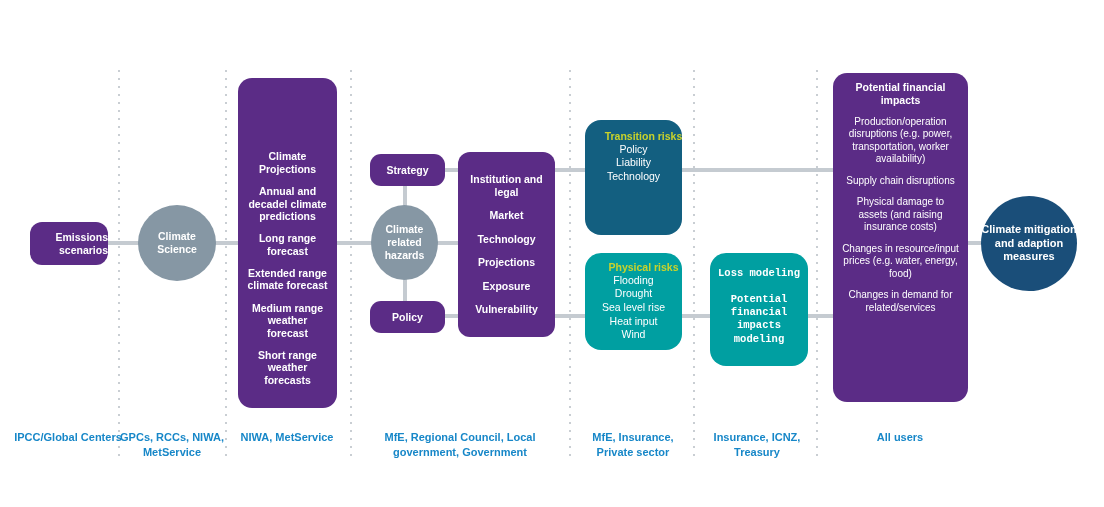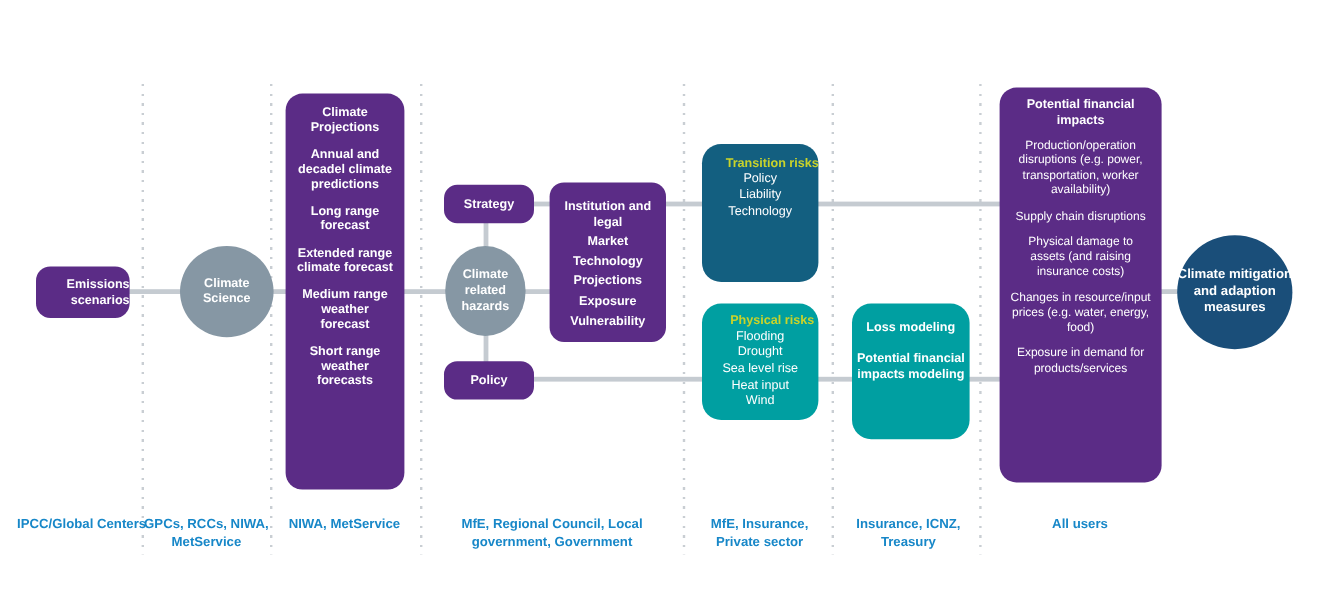--- a/index.html
+++ b/index.html
@@ -22,32 +22,32 @@
   }
   .pill{background:var(--purple,#5b2c86);border-radius:12px;font-weight:700;font-size:10.5px;line-height:1.2;text-align:right;}
   .bigpurple{background:var(--purple,#5b2c86);border-radius:14px;}
   .circle{border-radius:50%;font-weight:700;font-size:10.5px;line-height:1.22;}
   .circle.slate{background:var(--slate,#8697a4);}
   .circle.navy{background:var(--navy,#1a4e79);font-size:11px;}
   .darkteal{background:var(--darkteal,#135f80);border-radius:16px;justify-content:flex-start;padding-top:10px;}
   .teal{background:var(--teal,#009fa1);border-radius:16px;justify-content:flex-start;padding-top:8px;}
   .stack{display:flex;flex-direction:column;width:100%;}
   
-  .forecasts{padding:10px 9px;justify-content:flex-start;}
+  .forecasts{padding:22px 9px;justify-content:flex-end;}
   .forecasts .stack{gap:10px;}
   .forecasts .stack-item{font-weight:700;font-size:10.5px;line-height:1.18;}
   
   .riskcats{padding:12px 5px;}
   .riskcats .stack{height:100%;justify-content:space-evenly;gap:0;}
   .riskcats .stack-item{font-weight:700;font-size:10.5px;line-height:1.2;padding:2px 0;}
   
   .risktitle{font-weight:700;font-size:10.5px;line-height:1.22;color:var(--yellow,#c9d32a);width:100%;margin-left:20px;}
   .risklist .stack-item{font-weight:400;font-size:10.5px;line-height:1.3;}
   
-  .loss{padding-top:14px;}
+  .loss{padding-top:14px;font-family:Liberation Mono, monospace;}
   .loss .stack{gap:13px;}
   .loss .stack-item{font-weight:700;font-size:10.5px;line-height:1.25;}
   
   .impacts{padding:8px 9px;justify-content:flex-start;}
   .impacts-title{font-weight:700;font-size:10.5px;line-height:1.22;margin-bottom:9px;}
   .impacts .stack{gap:9px;}
   .impacts .stack-item{font-weight:400;font-size:10px;line-height:1.25;}
   
   .stakeholder{
     position:absolute;top:430px;z-index:2;text-align:center;
@@ -67,40 +67,40 @@
   <div class="dotline" style="left:816px"></div>
 
   <div class="hline" style="left:104px;top:241px;width:360px"></div>
   <div class="hline" style="left:962px;top:241px;width:26px"></div>
   <div class="hline" style="left:441px;top:168px;width:396px"></div>
   <div class="hline" style="left:441px;top:314px;width:396px"></div>
   <div class="vline" style="left:403px;top:182px;height:126px"></div>
 
   <div class="node pill" style="left:30px;top:222px;width:78px;height:43px">Emissions scenarios</div>
 
-  <div class="node circle slate" style="left:150px;top:205px;width:78px;height:76px">Climate Science</div>
+  <div class="node circle slate" style="left:138px;top:205px;width:78px;height:76px">Climate Science</div>
 
   <div class="node bigpurple forecasts" style="left:238px;top:78px;width:99px;height:330px">
     <div class="stack">
         <div class="stack-item">Climate Projections</div>
         <div class="stack-item">Annual and decadel climate predictions</div>
         <div class="stack-item">Long range forecast</div>
         <div class="stack-item">Extended range climate forecast</div>
         <div class="stack-item">Medium range weather forecast</div>
         <div class="stack-item">Short range weather forecasts</div>
       </div>
   </div>
 
   <div class="node pill" style="left:370px;top:154px;width:75px;height:32px;border-radius:11px">Strategy</div>
 
   <div class="node circle slate" style="left:371px;top:205px;width:67px;height:75px">Climate related hazards</div>
 
   <div class="node pill" style="left:370px;top:301px;width:75px;height:32px;border-radius:11px">Policy</div>
 
-  <div class="node bigpurple riskcats" style="left:458px;top:152px;width:97px;height:133px;border-radius:12px">
+  <div class="node bigpurple riskcats" style="left:458px;top:152px;width:97px;height:185px;border-radius:12px">
     <div class="stack">
         <div class="stack-item">Institution and legal</div>
         <div class="stack-item">Market</div>
         <div class="stack-item">Technology</div>
         <div class="stack-item">Projections</div>
         <div class="stack-item">Exposure</div>
         <div class="stack-item">Vulnerability</div>
       </div>
   </div>
 
@@ -131,21 +131,21 @@
       </div>
   </div>
 
   <div class="node bigpurple impacts" style="left:833px;top:73px;width:135px;height:329px">
     <div class="impacts-title">Potential financial impacts</div>
     <div class="stack">
         <div class="stack-item">Production/operation disruptions (e.g. power, transportation, worker availability)</div>
         <div class="stack-item">Supply chain disruptions</div>
         <div class="stack-item">Physical damage to assets (and raising insurance costs)</div>
         <div class="stack-item">Changes in resource/input prices (e.g. water, energy, food)</div>
-        <div class="stack-item">Exposure in demand for products/services</div>
+        <div class="stack-item">Changes in demand for related/services</div>
       </div>
   </div>
 
   <div class="node circle navy" style="left:981px;top:196px;width:96px;height:95px">Climate mitigation and adaption measures</div>
 
   <div class="stakeholder" style="left:13px;width:110px">IPCC/Global Centers</div>
   <div class="stakeholder" style="left:117px;width:110px">GPCs, RCCs, NIWA, MetService</div>
   <div class="stakeholder" style="left:232px;width:110px">NIWA, MetService</div>
   <div class="stakeholder" style="left:370px;width:180px">MfE, Regional Council, Local government, Government</div>
   <div class="stakeholder" style="left:578px;width:110px">MfE, Insurance, Private sector</div>

